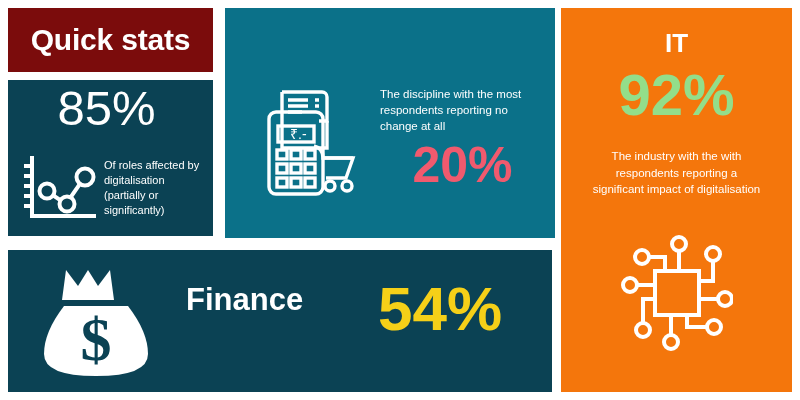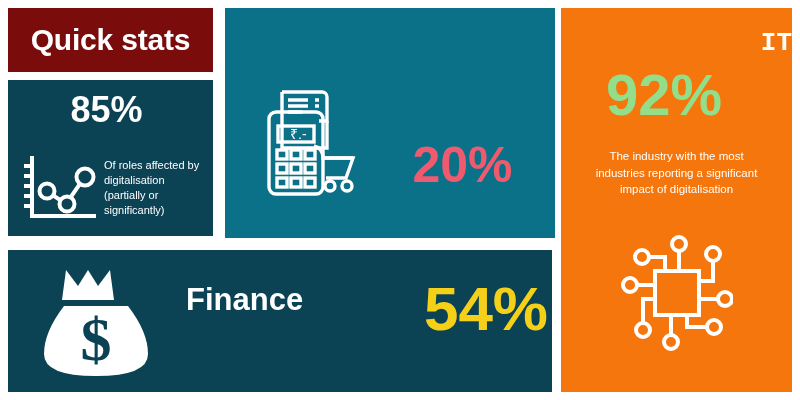--- a/index.html
+++ b/index.html
@@ -22,22 +22,22 @@
     color:#ffffff;font-size:30px;font-weight:700;letter-spacing:-0.2px;
     line-height:1;
   }
 
   
   #roles-panel{
     left:8px;top:80px;width:205px;height:156px;
     background:var(--navy,#0b4254);
   }
   #roles-stat{
-    position:absolute;left:0;right:8px;top:12px;text-align:center;
-    color:#ffffff;font-size:36px;font-weight:700;line-height:1;
+    position:absolute;left:0;right:8px;top:4px;text-align:center;
+    color:#ffffff;font-size:49px;font-weight:400;line-height:1;
   }
   #roles-caption{
     position:absolute;left:96px;top:78px;width:104px;
     color:#ffffff;font-size:11px;line-height:1.35;
   }
   #roles-chart-icon{position:absolute;left:14px;top:74px;}
 
   
   #procurement-panel{
     left:225px;top:8px;width:330px;height:230px;
@@ -57,26 +57,26 @@
     color:var(--pink,#f05a6e);font-size:50px;font-weight:700;line-height:1;
     text-align:center;
   }
 
   
   #it-panel{
     left:561px;top:8px;width:231px;height:384px;
     background:var(--orange,#f4760c);
   }
   #it-title{
-    position:absolute;left:0;right:0;top:22px;text-align:right;
-    color:#ffffff;font-size:26px;font-weight:700;line-height:1;font-family:Liberation Mono, monospace;
+    position:absolute;left:0;right:0;top:22px;text-align:center;
+    color:#ffffff;font-size:26px;font-weight:700;line-height:1;
   }
   #it-stat{
-    position:absolute;left:0;right:0;top:58px;text-align:left;
-    color:var(--green,#93de8a);font-size:58px;font-weight:700;line-height:1;padding-left:45px;
+    position:absolute;left:0;right:0;top:58px;text-align:center;
+    color:var(--green,#93de8a);font-size:58px;font-weight:700;line-height:1;
   }
   #it-caption{
     position:absolute;left:28px;right:28px;top:140px;text-align:center;
     color:#ffffff;font-size:11.5px;line-height:1.45;
   }
   #it-circuit-icon{position:absolute;left:0;right:0;top:225px;display:flex;justify-content:center;}
 
   
   #finance-panel{
     left:8px;top:250px;width:544px;height:142px;
@@ -85,21 +85,21 @@
   #finance-icon{position:absolute;left:32px;top:10px;}
   #finance-title{
     position:absolute;left:178px;top:34px;
     color:#ffffff;font-size:31px;font-weight:700;line-height:1;
   }
   #finance-caption{
     position:absolute;left:180px;top:73px;width:185px;
     color:#ffffff;font-size:11.5px;line-height:1.4;
   }
   #finance-stat{
-    position:absolute;left:370px;top:28px;width:170px;text-align:right;
+    position:absolute;left:370px;top:28px;width:170px;text-align:left;
     color:var(--yellow,#f5d018);font-size:62px;font-weight:700;line-height:1;
   }
 </style>
 </head>
 <body>
 
 <div class="canvas">
 
   <div class="panel" id="quick-stats-panel">
     <span id="quick-stats-title">Quick stats</span>
@@ -153,27 +153,28 @@
 
           <path d="M54 60 q9 2 9 12 h30 l-7 20 H66"></path>
           <path d="M63 72 h30"></path>
           <circle cx="70" cy="100" r="5"></circle>
           <circle cx="87" cy="100" r="5"></circle>
         </g>
         <text x="30" y="53" fill="#ffffff" font-size="14" font-family="Liberation Sans, sans-serif">₹.-</text>
       </svg>
     </div>
 
+    <div id="procurement-caption">The discipline with the most respondents reporting no change at all</div>
     <div id="procurement-stat">20%</div>
   </div>
 
   <div class="panel" id="it-panel">
     <div id="it-title">IT</div>
     <div id="it-stat">92%</div>
-    <div id="it-caption">The industry with the most industries reporting a significant impact of digitalisation</div>
+    <div id="it-caption">The industry with the with respondents reporting a significant impact of digitalisation</div>
 
     <div id="it-circuit-icon">
       <svg width="112" height="122" viewBox="0 0 112 122" aria-hidden="true">
         <g fill="none" stroke="#ffffff" stroke-width="4">
           <rect x="34" y="38" width="44" height="44"></rect>
 
           <path d="M58 38 V16"></path>
           <circle cx="58" cy="11" r="7"></circle>
           <path d="M44 38 V24 H28"></path>
           <circle cx="21" cy="24" r="7"></circle>

